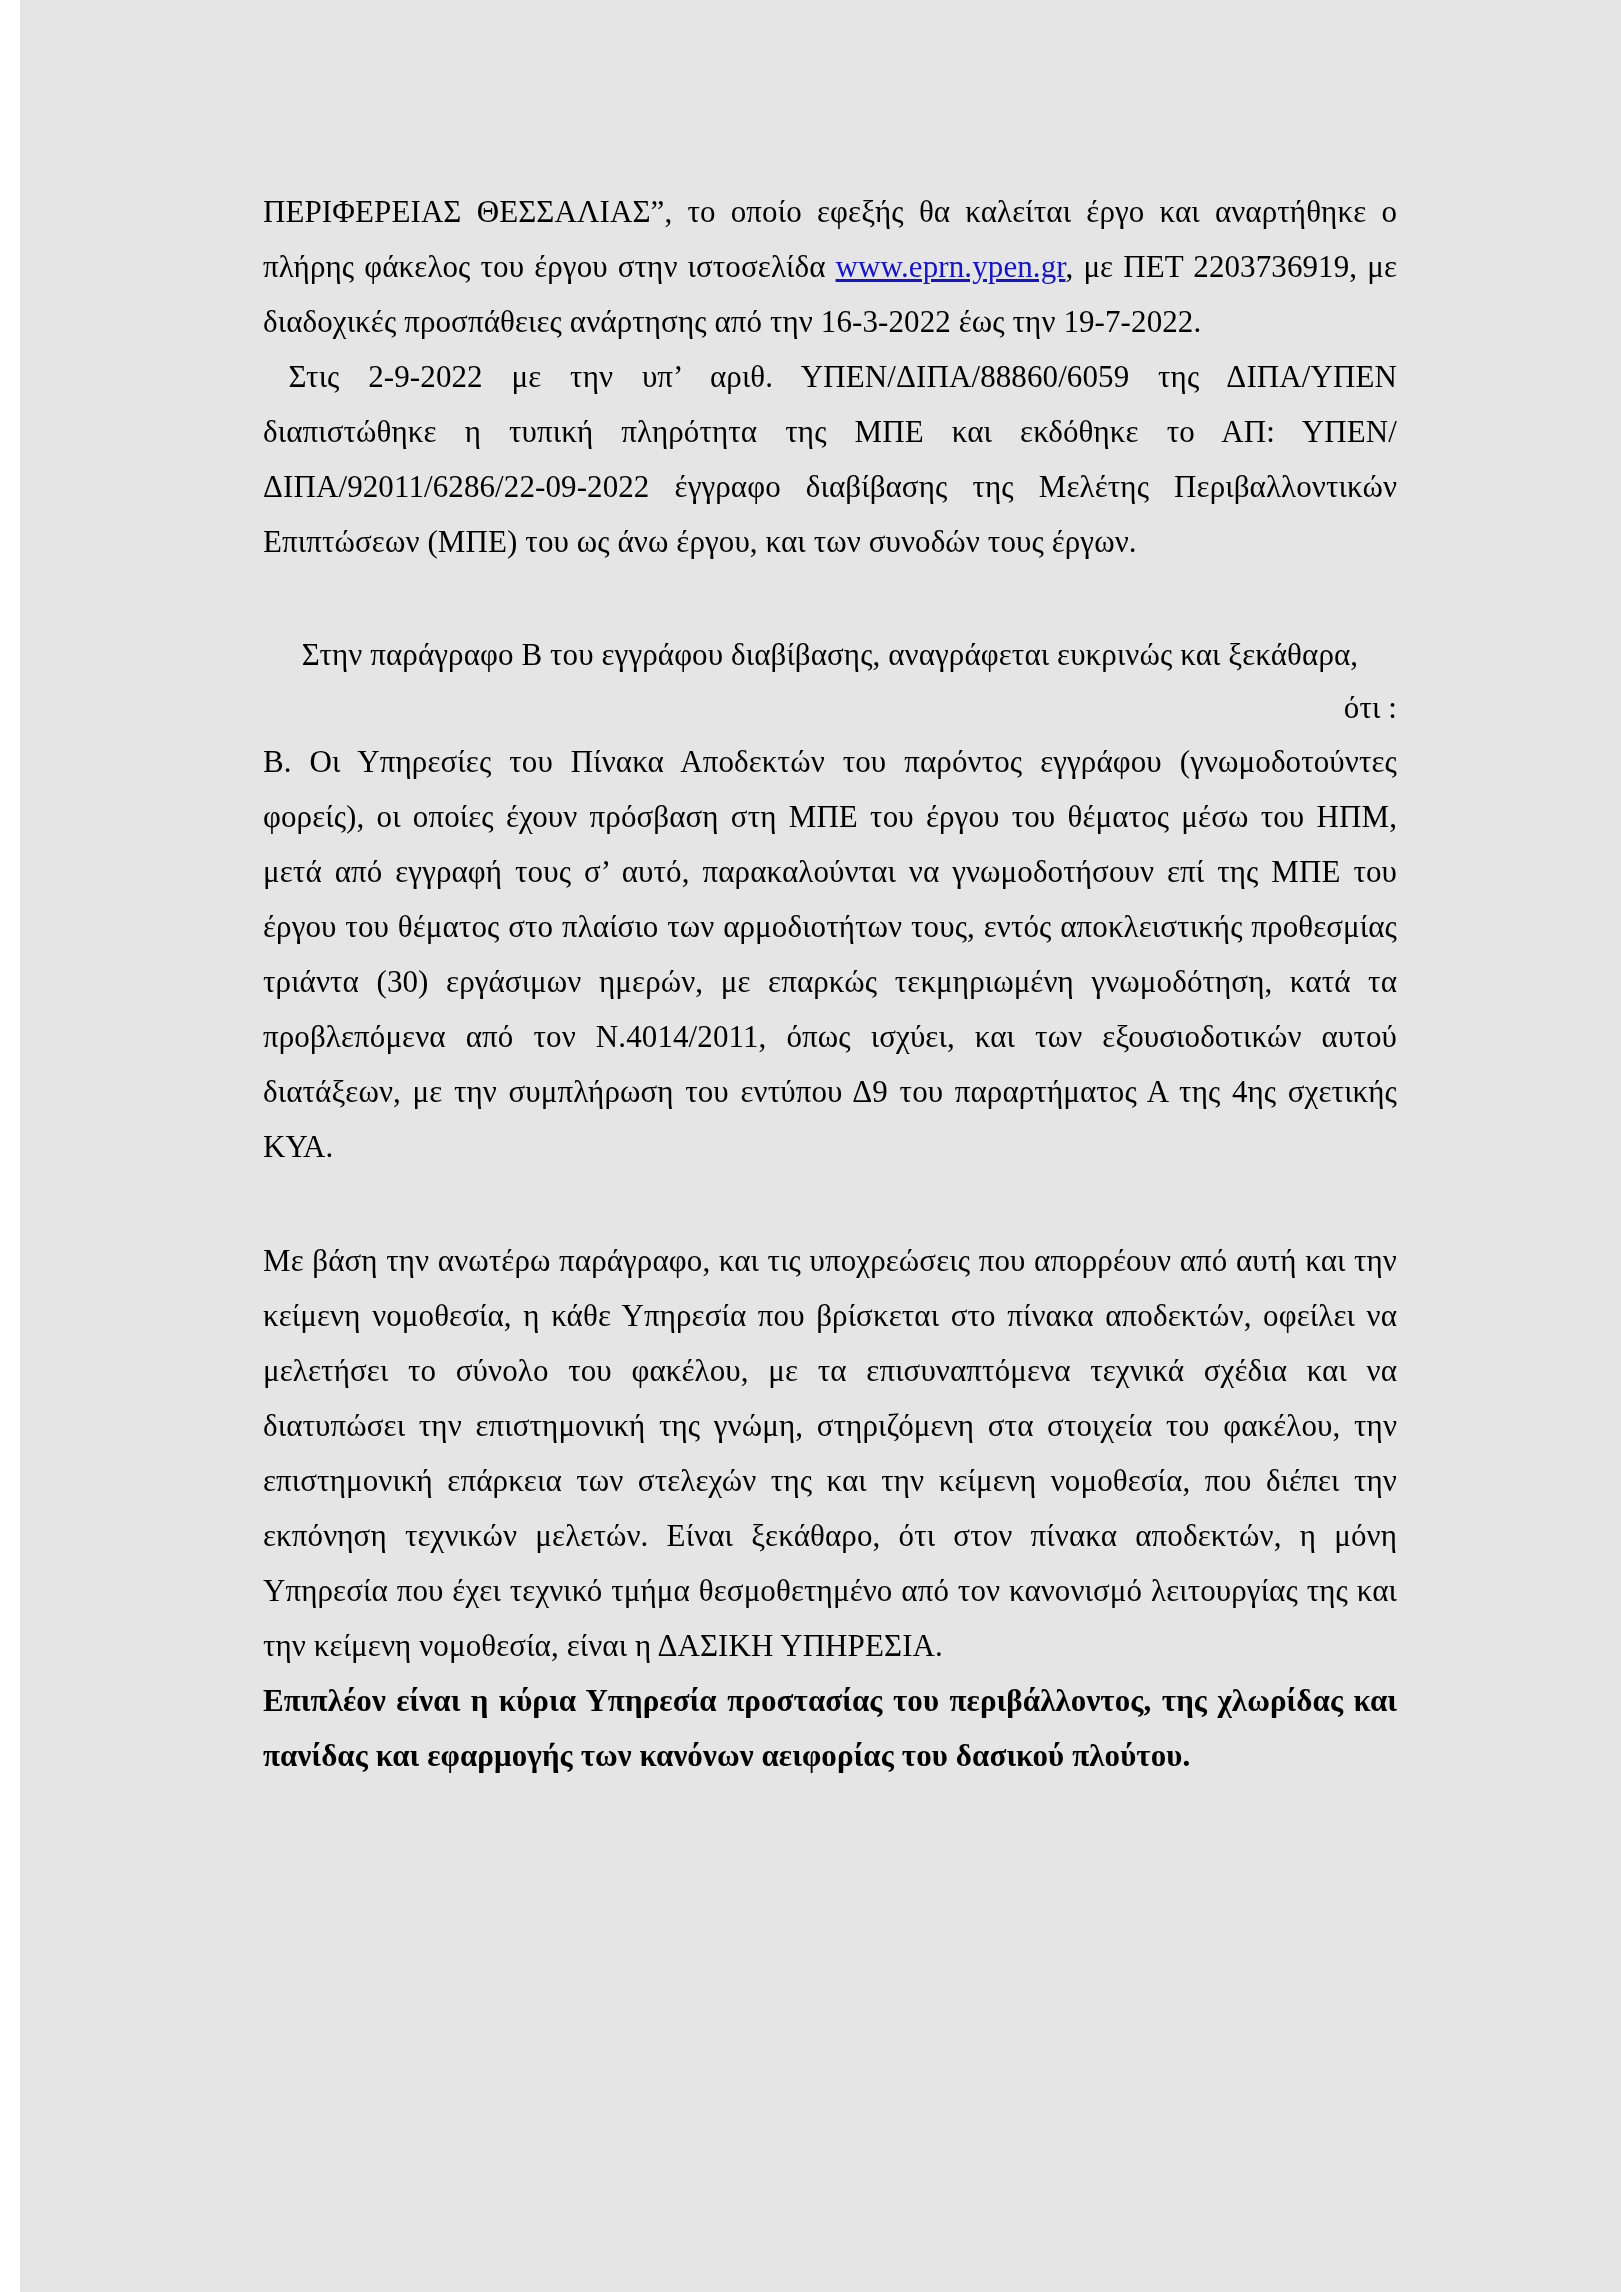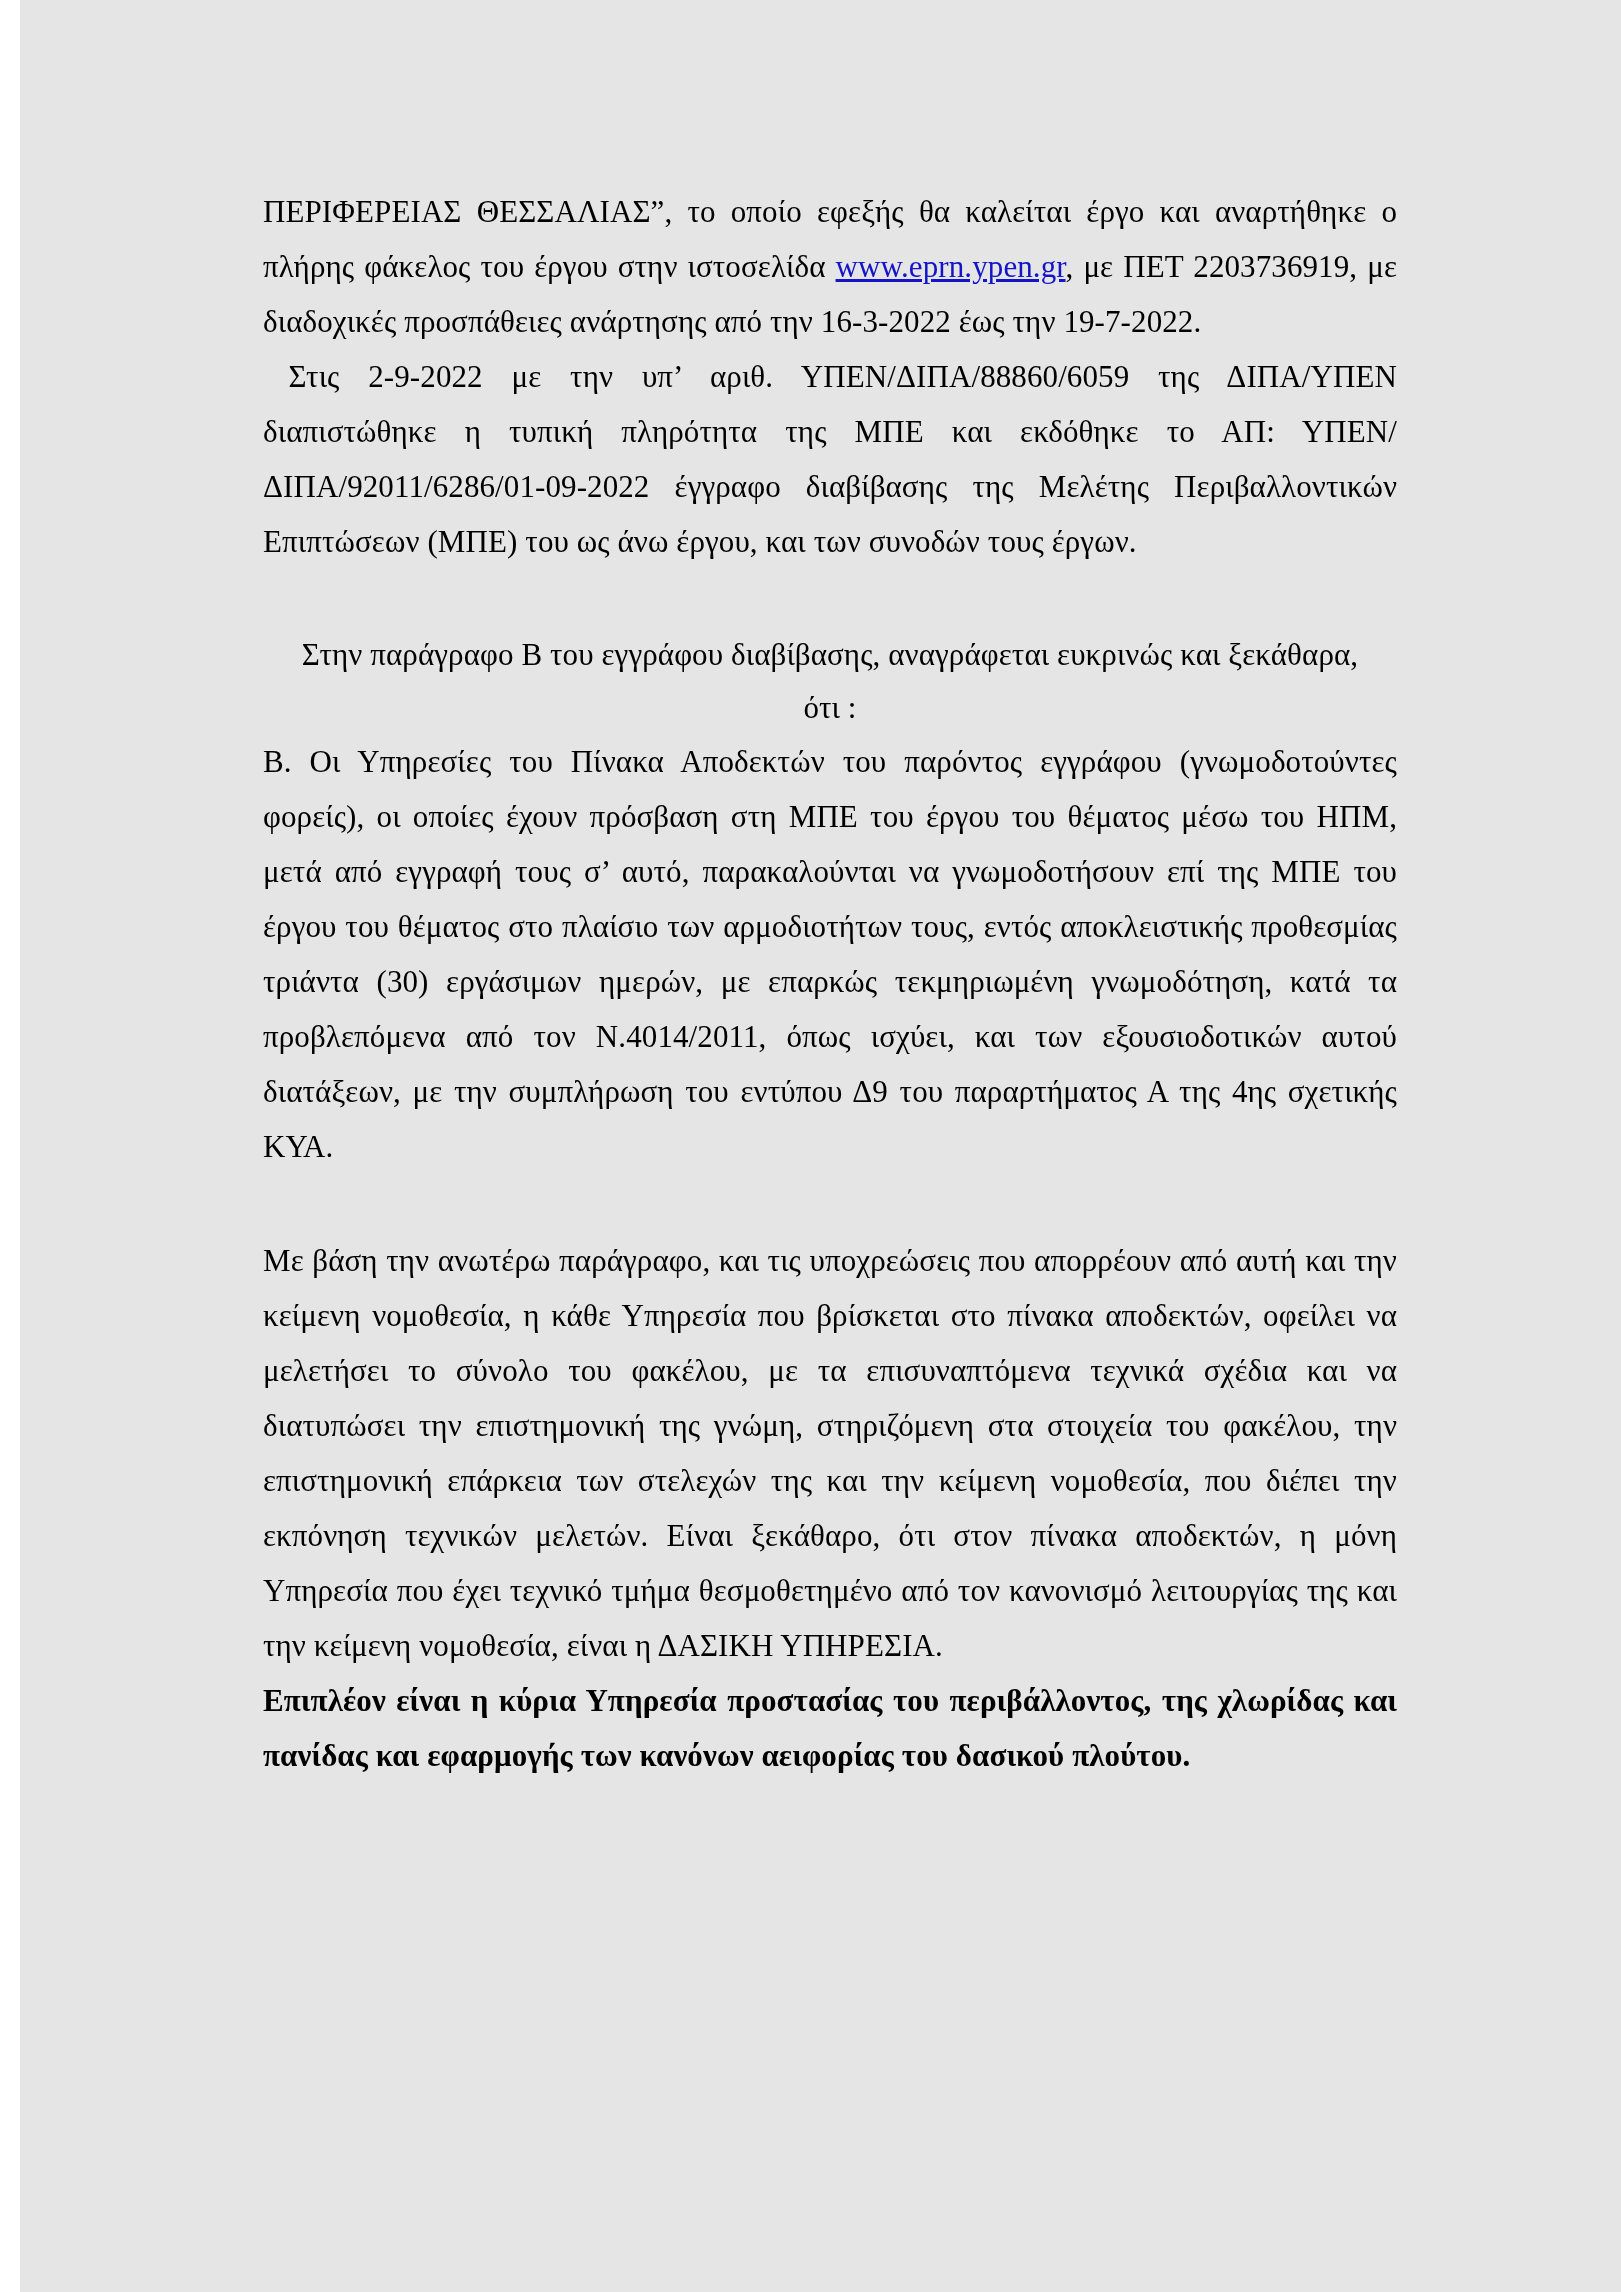--- a/index.html
+++ b/index.html
@@ -65,26 +65,26 @@
 </head>
 <body>
 
 <div class="page">
   <div class="content">
 
     <p>
       <span>ΠΕΡΙΦΕΡΕΙΑΣ ΘΕΣΣΑΛΙΑΣ”, το οποίο εφεξής θα καλείται έργο και αναρτήθηκε ο πλήρης φάκελος του έργου στην ιστοσελίδα </span><a class="link" href="#">www.eprn.ypen.gr</a><span>, με ΠΕΤ 2203736919, με διαδοχικές προσπάθειες ανάρτησης από την 16-3-2022 έως την 19-7-2022.</span>
     </p>
 
-    <p class="indent-first">Στις 2-9-2022 με την υπ’ αριθ. ΥΠΕΝ/ΔΙΠΑ/88860/6059 της ΔΙΠΑ/ΥΠΕΝ διαπιστώθηκε η τυπική πληρότητα της ΜΠΕ και εκδόθηκε το ΑΠ: ΥΠΕΝ/ΔΙΠΑ/92011/6286/01-09-2022 έγγραφο διαβίβασης της Μελέτης Περιβαλλοντικών Επιπτώσεων  (ΜΠΕ) του ως άνω έργου, και των συνοδών τους έργων.</p>
+    <p class="indent-first">Στις 2-9-2022 με την υπ’ αριθ. ΥΠΕΝ/ΔΙΠΑ/88860/6059 της ΔΙΠΑ/ΥΠΕΝ διαπιστώθηκε η τυπική πληρότητα της ΜΠΕ και εκδόθηκε το ΑΠ: ΥΠΕΝ/ΔΙΠΑ/92011/6286/22-09-2022 έγγραφο διαβίβασης της Μελέτης Περιβαλλοντικών Επιπτώσεων  (ΜΠΕ) του ως άνω έργου, και των συνοδών τους έργων.</p>
 
     <div class="spacer-md"></div>
 
     <p class="tight" style="text-align:center;">Στην παράγραφο Β του εγγράφου διαβίβασης, αναγράφεται ευκρινώς και ξεκάθαρα,</p>
-    <p class="tight" style="text-align:center;">ότι :</p>
+    <p class="tight" style="text-align:right;">ότι :</p>
 
     <p class="u">Β. Οι Υπηρεσίες του Πίνακα Αποδεκτών του παρόντος εγγράφου (γνωμοδοτούντες φορείς), οι οποίες έχουν πρόσβαση στη ΜΠΕ του έργου του θέματος μέσω του ΗΠΜ, μετά από εγγραφή τους σ’ αυτό, παρακαλούνται να γνωμοδοτήσουν επί της ΜΠΕ του έργου του θέματος στο πλαίσιο των αρμοδιοτήτων τους, εντός αποκλειστικής προθεσμίας τριάντα (30) εργάσιμων ημερών, με επαρκώς τεκμηριωμένη γνωμοδότηση, κατά τα προβλεπόμενα από τον Ν.4014/2011, όπως ισχύει, και των εξουσιοδοτικών αυτού διατάξεων, με την συμπλήρωση του εντύπου Δ9 του παραρτήματος Α της 4ης σχετικής ΚΥΑ.</p>
 
     <div class="spacer-md"></div>
 
     <p class="para-normal"><span>Με βάση την ανωτέρω παράγραφο, και τις υποχρεώσεις που απορρέουν από αυτή και την κείμενη νομοθεσία, η κάθε Υπηρεσία που βρίσκεται στο πίνακα αποδεκτών, </span><span class="b">οφείλει να μελετήσει το σύνολο του φακέλου, με τα επισυναπτόμενα τεχνικά σχέδια και να διατυπώσει την επιστημονική της γνώμη, στηριζόμενη στα στοιχεία του φακέλου, την επιστημονική επάρκεια των στελεχών της και την κείμενη νομοθεσία, που διέπει την εκπόνηση τεχνικών μελετών. Είναι ξεκάθαρο, ότι στον πίνακα αποδεκτών, η μόνη Υπηρεσία που έχει τεχνικό τμήμα θεσμοθετημένο από τον κανονισμό λειτουργίας της και την κείμενη νομοθεσία, είναι η ΔΑΣΙΚΗ ΥΠΗΡΕΣΙΑ.</span></p>
 
     <p class="para-bold">Επιπλέον είναι η κύρια Υπηρεσία προστασίας του περιβάλλοντος, της χλωρίδας και πανίδας και εφαρμογής των κανόνων αειφορίας του δασικού πλούτου.</p>
 
   </div>

